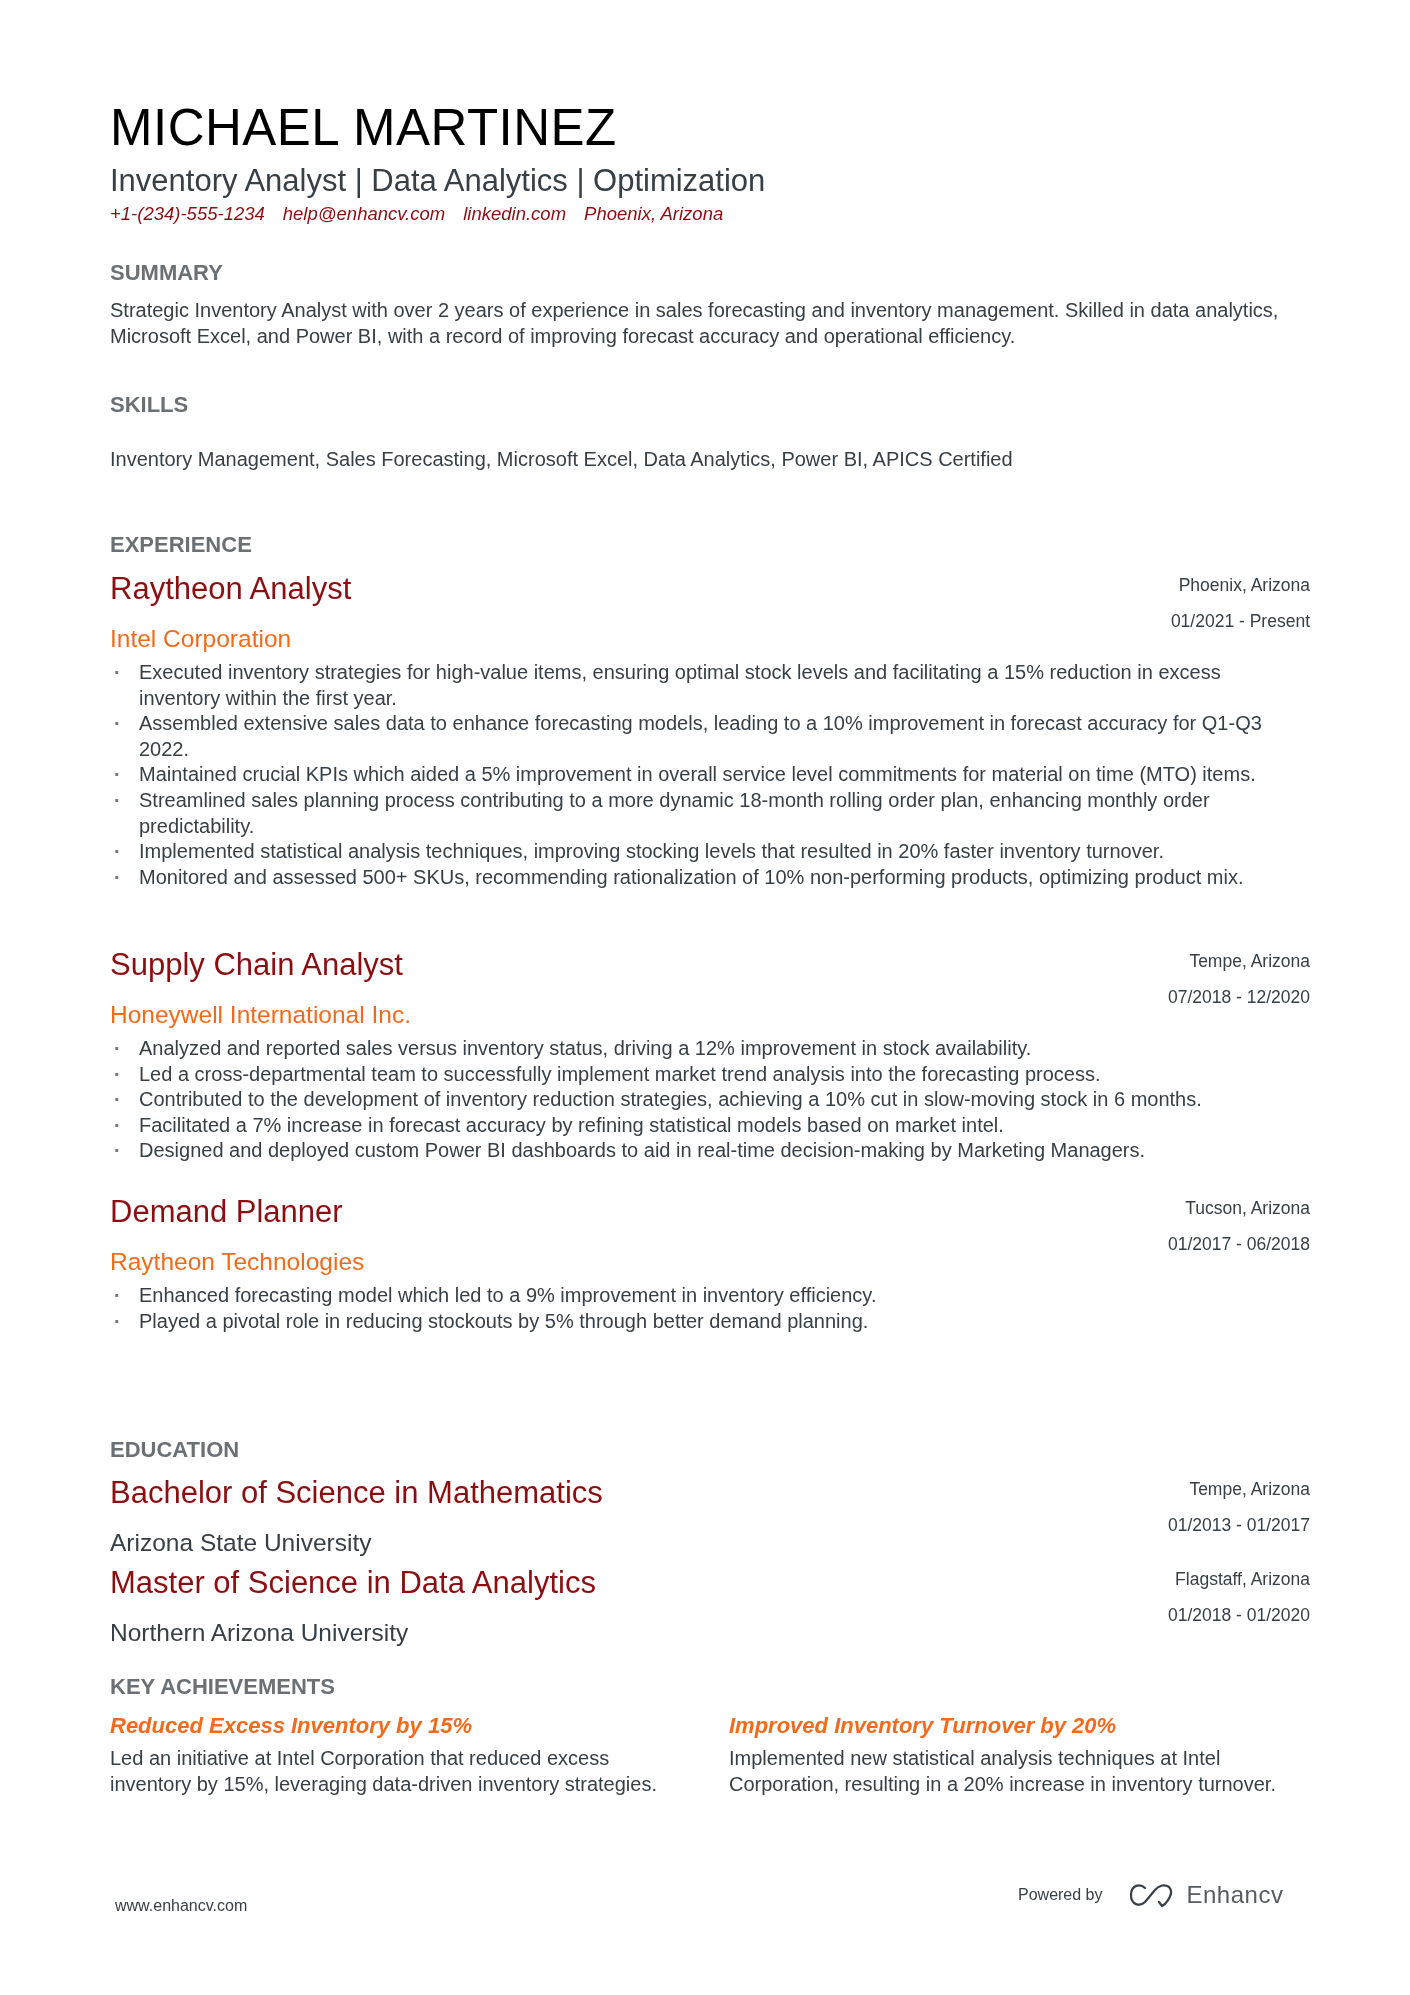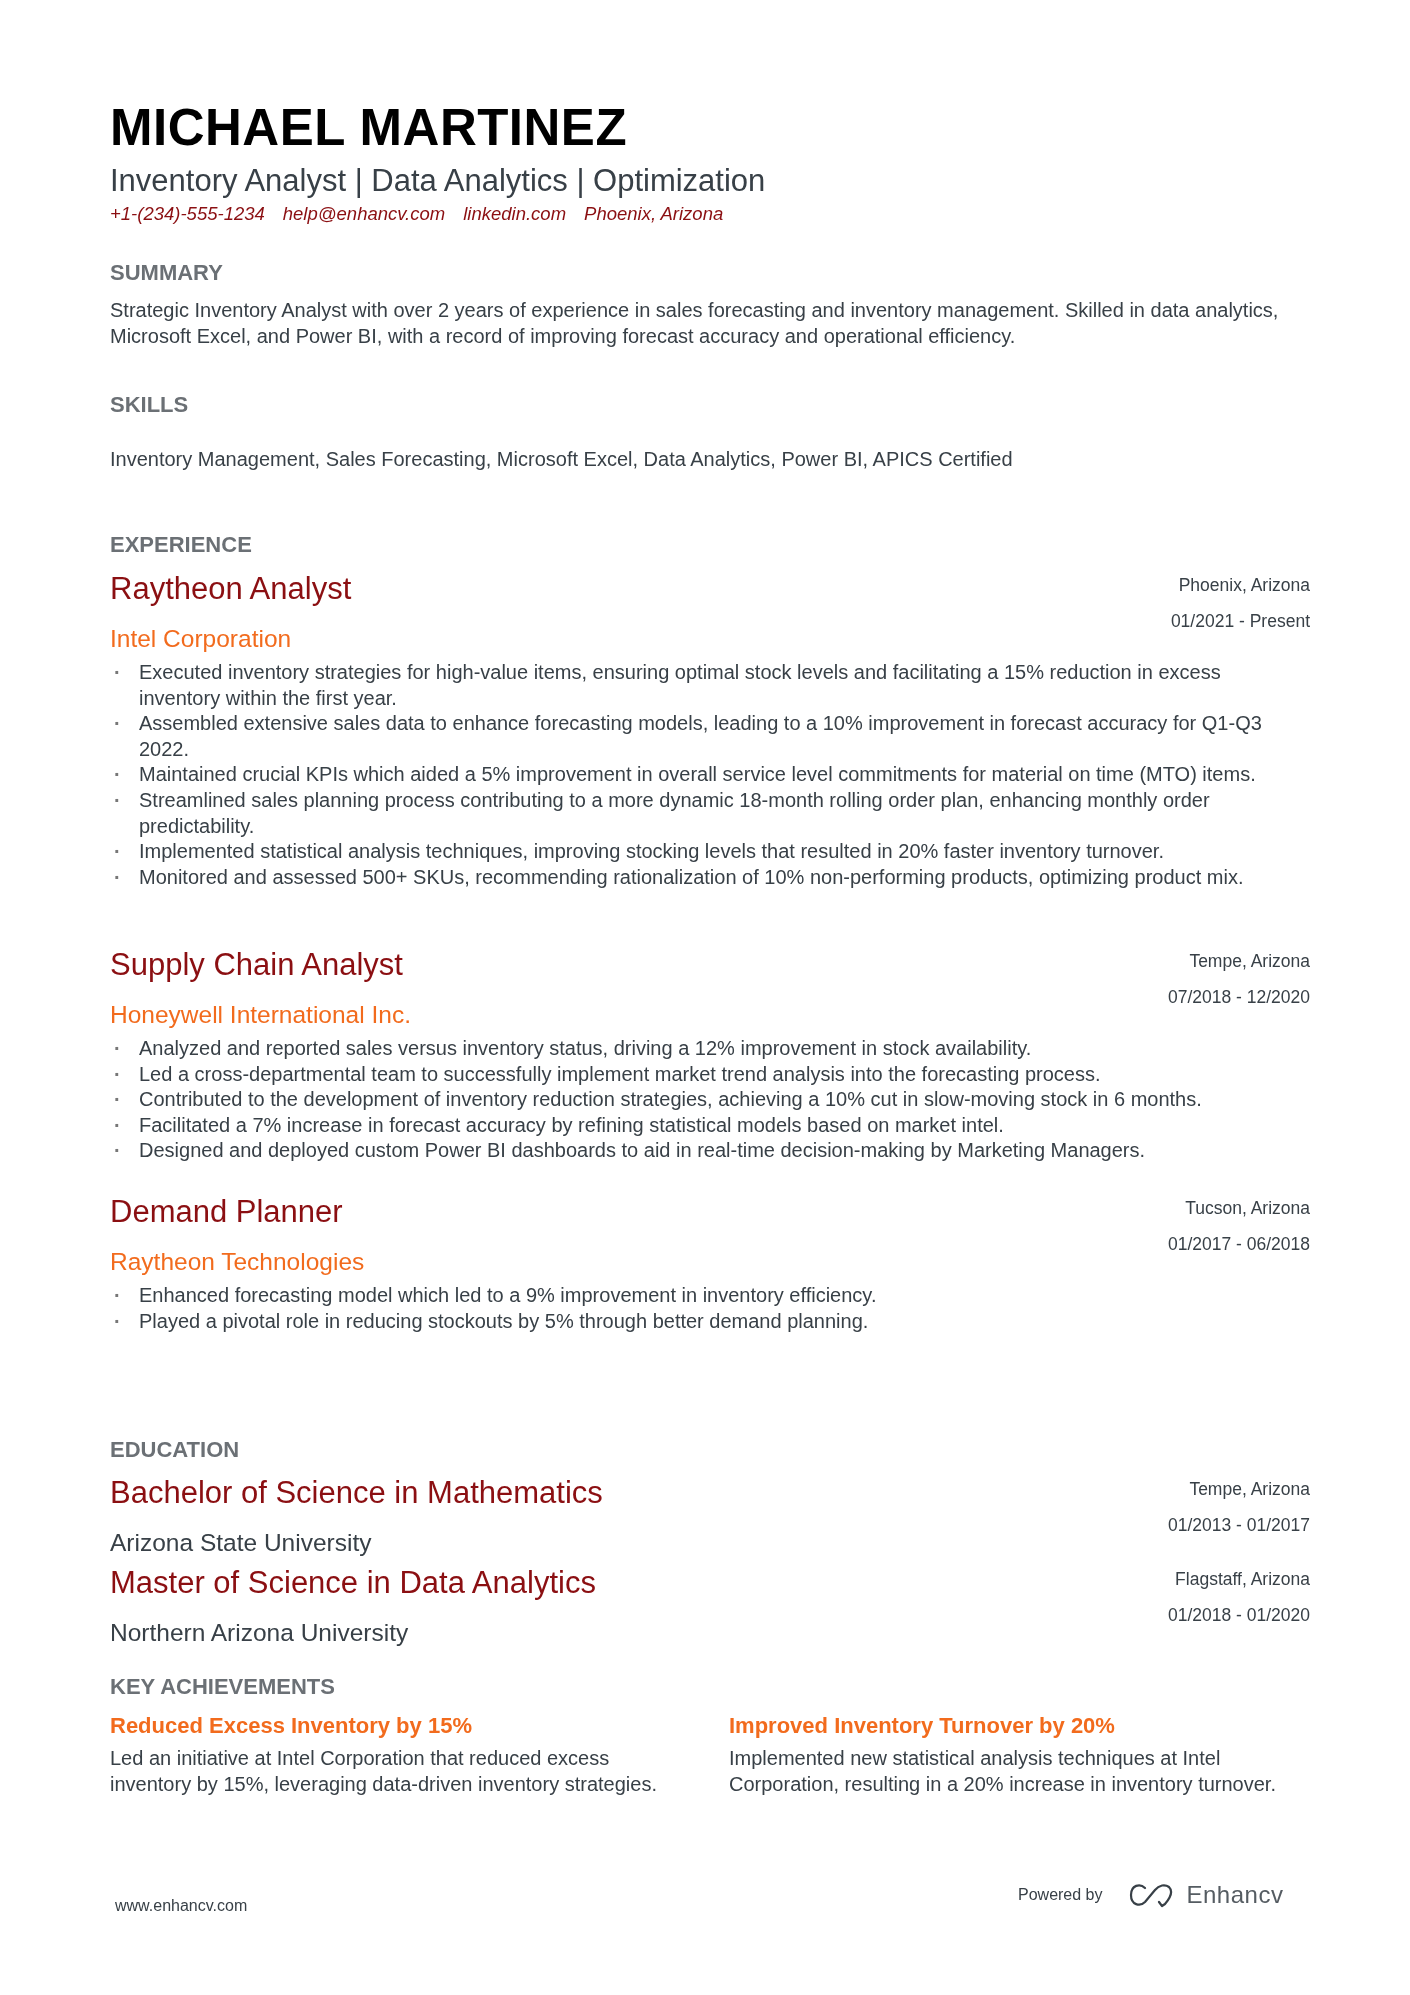--- a/index.html
+++ b/index.html
@@ -1,36 +1,36 @@
 <!DOCTYPE html>
 <html><head>
 <meta charset="utf-8">
 <style>
   html, body { margin: 0; padding: 0; background: #ffffff; }
   body { width: 1410px; height: 1995px; position: relative; overflow: hidden;
          font-family: "Liberation Sans", "DejaVu Sans", sans-serif; color: #384047; }
   .abs { position: absolute; left: 110px; white-space: nowrap; }
-  .name { top: 98px; font-size: 51px; font-weight: bold; color: #000; letter-spacing: 0.5px; line-height: 60px; }
+  .name { top: 98px; font-size: 51px; font-weight: normal; color: #000; letter-spacing: 0.5px; line-height: 60px; }
   .subtitle { top: 162px; font-size: 31px; color: #384047; line-height: 38px; }
   .contact { top: 202px; font-size: 18.5px; color: #8b0f12; line-height: 24px; font-style: italic; }
   .contact span { margin-right: 18px; }
   .sec-head { font-size: 22px; font-weight: bold; color: #6b7075; line-height: 26px; }
   .para { font-size: 20px; line-height: 25.6px; color: #384047; white-space: normal; width: 1200px; }
   .entry { position: absolute; left: 110px; width: 1200px; }
   .entry .title { font-size: 31px; color: #8b0f12; line-height: 36px; }
   .entry .org { font-size: 24.5px; color: #f26b1d; line-height: 30px; margin-top: 17px; }
   .entry .org.dark { color: #384047; }
   .entry .loc, .entry .date { position: absolute; right: 0; font-size: 17.5px; color: #384047; line-height: 22px; }
   .entry .loc { top: 3px; }
   .entry .date { top: 39px; }
   ul.bullets { list-style: none; margin: 6px 0 0 0; padding: 0; width: 1180px; }
   ul.bullets li { position: relative; padding-left: 29px; font-size: 20px; line-height: 25.6px; color: #384047; }
   ul.bullets li::before { content: "·"; position: absolute; left: 4px; top: 0; color: #777; font-weight: bold; }
   .ach { position: absolute; top: 1712px; width: 570px; }
-  .ach .atitle { font-size: 22px; font-weight: bold; color: #f26b1d; line-height: 28px; }
+  .ach .atitle { font-size: 22px; font-weight: bold; color: #f26b1d; line-height: 28px; font-style: italic; }
   .ach .abody { font-size: 20px; line-height: 25.6px; color: #384047; margin-top: 6px; }
   .footer-left { position: absolute; left: 115px; top: 1897px; font-size: 16px; color: #384047; }
   .footer-right { position: absolute; left: 1018px; top: 1880px; display: flex; align-items: center; height: 30px; }
   .footer-right .powered { font-size: 16px; color: #384047; margin-right: 26px; }
   .footer-right .brand { font-size: 24px; color: #555c62; margin-left: 12px; letter-spacing: 0.5px; }
 </style>
 </head>
 <body>
 
 <div class="abs name">MICHAEL MARTINEZ</div>

